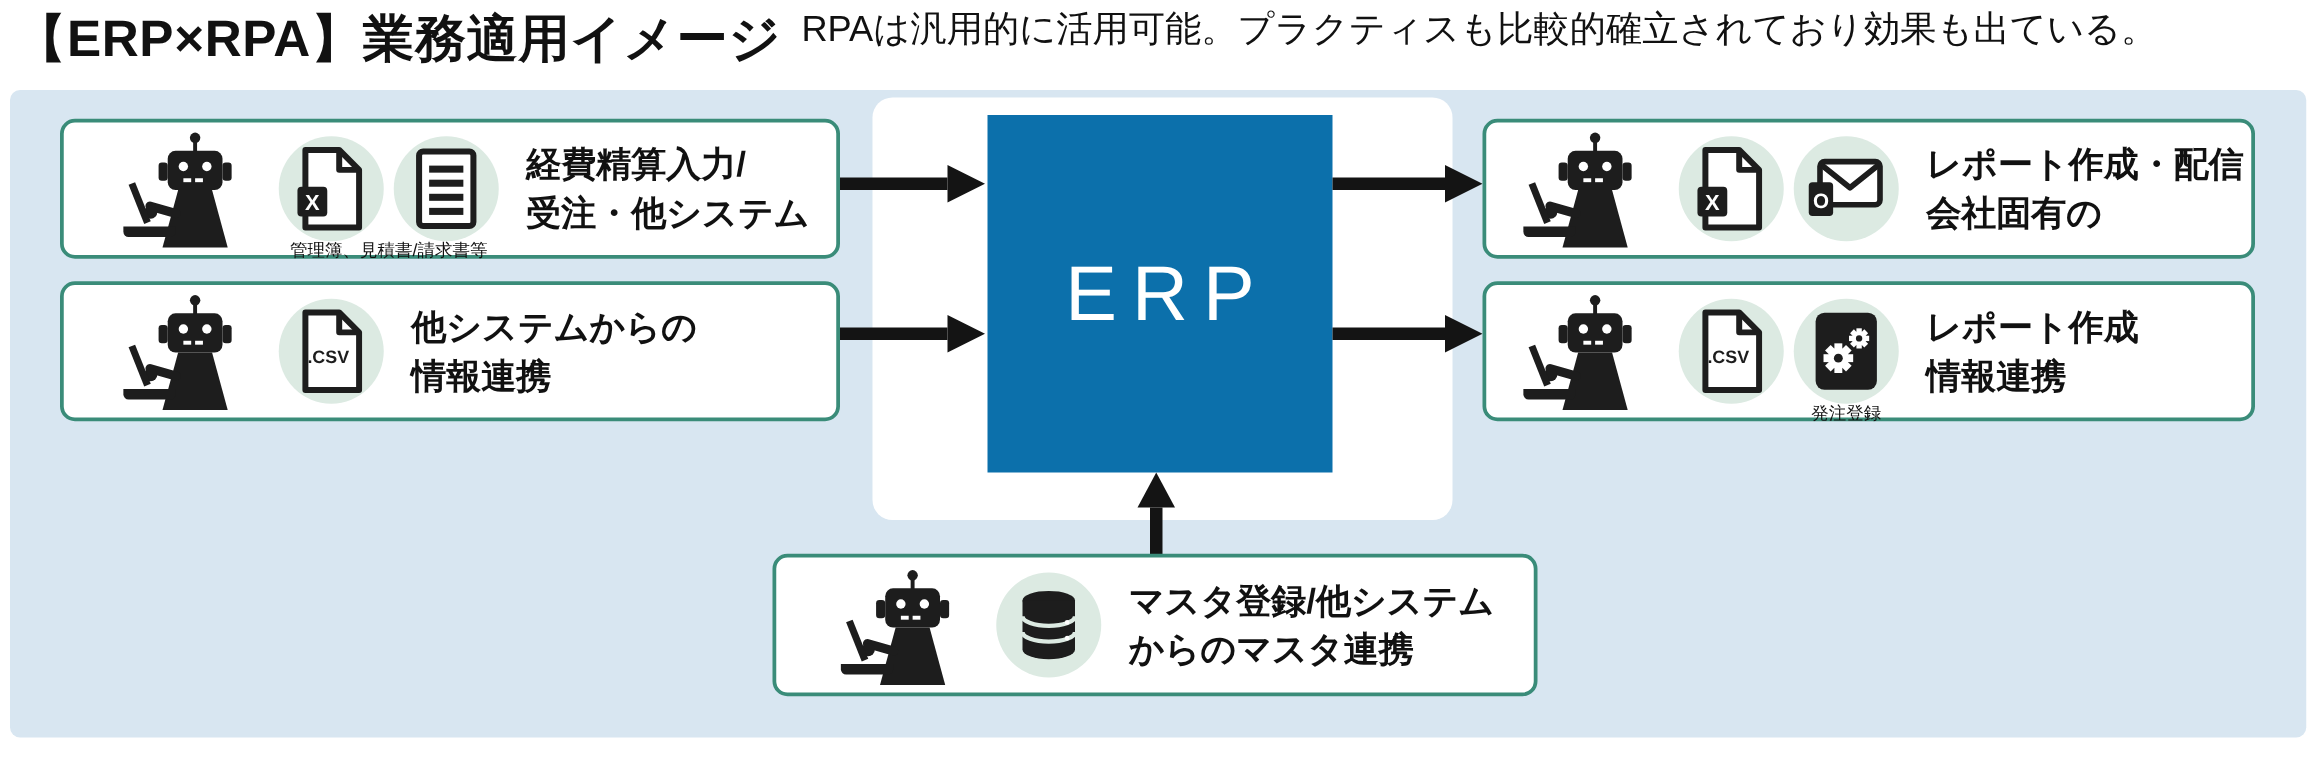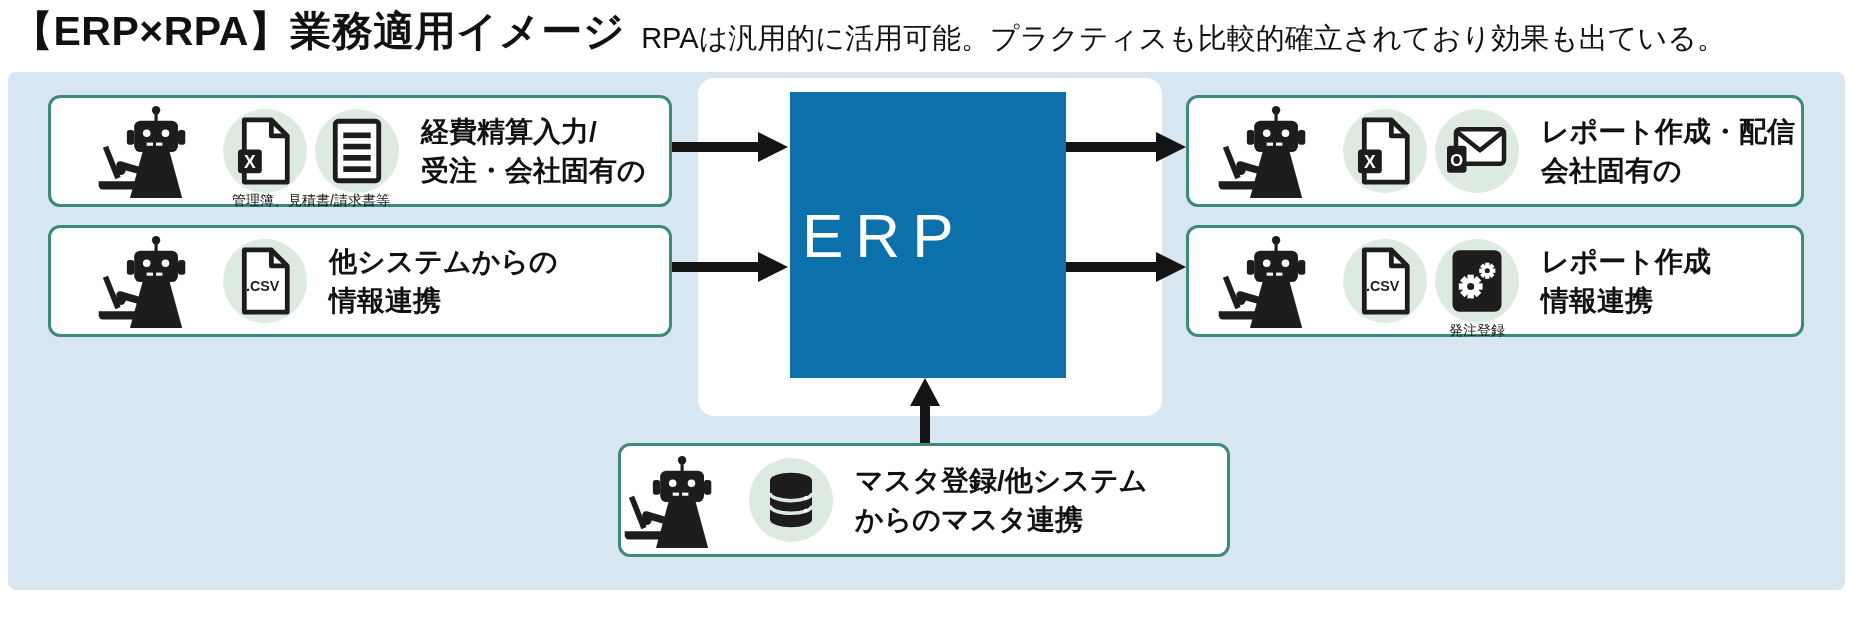--- a/index.html
+++ b/index.html
@@ -1,41 +1,41 @@
 <!DOCTYPE html>
 <html><head>
 <meta charset="utf-8">
 <style>
   html,body{margin:0;padding:0;background:#fff;}
   .stage{
     position:relative;width:1853px;height:617px;overflow:hidden;background:#fff;
     font-family:"Liberation Sans","DejaVu Sans",sans-serif;color:#111;
   }
   
-  .titlebar{position:absolute;left:12px;top:4px;display:flex;align-items:flex-end;gap:16px;white-space:nowrap;}
+  .titlebar{position:absolute;left:12px;top:4px;display:flex;align-items:flex-start;gap:16px;white-space:nowrap;}
   .titlebar h1{margin:0;font-size:41px;font-weight:900;letter-spacing:0.5px;}
   .titlebar p{margin:0;font-size:29px;font-weight:500;}
   
   .panel{position:absolute;left:8px;top:72px;width:1837px;height:518px;background:#d8e6f1;border-radius:8px;}
   .white-strip{position:absolute;left:698px;top:78px;width:464px;height:338px;background:#fff;border-radius:16px;}
   .erp-box{
     position:absolute;left:790px;top:92px;width:276px;height:286px;background:#0c70ab;
-    display:flex;align-items:center;
+    display:flex;align-items:center;justify-content:center;
   }
   .erp-box span{color:#fff;font-size:62px;font-weight:500;letter-spacing:12px;padding-left:12px;}
   
   .wbox{
     position:absolute;background:#fff;border:3px solid #3a8c79;border-radius:12px;
     display:flex;align-items:center;box-sizing:border-box;
   }
   .box-lt{left:48px;top:95px;width:624px;height:112px;padding-left:44px;}
   .box-lb{left:48px;top:225px;width:624px;height:112px;padding-left:44px;}
   .box-rt{left:1186px;top:95px;width:618px;height:112px;padding-left:26px;}
   .box-rb{left:1186px;top:225px;width:618px;height:112px;padding-left:26px;}
-  .box-bc{left:618px;top:443px;width:612px;height:114px;}
+  .box-bc{left:618px;top:443px;width:612px;height:114px;padding-left:48px;}
   .robot{align-self:flex-end;margin-bottom:4px;flex:0 0 auto;}
   .icon-group{position:relative;display:flex;gap:8px;margin-left:10px;flex:0 0 auto;}
   .circle{width:84px;height:84px;border-radius:50%;background:#dceae2;display:flex;align-items:center;justify-content:center;position:relative;}
   .caption{
     position:absolute;top:99%;left:50%;transform:translateX(-50%);
     font-size:14px;font-weight:500;white-space:nowrap;color:#111;
   }
   .btext{margin-left:22px;font-size:28px;font-weight:600;line-height:1.4;white-space:nowrap;color:#111;}
   
   .arrow-r{position:absolute;height:10px;background:#141414;}
@@ -122,21 +122,21 @@
           <rect x="15" y="18" width="34" height="7" fill="#1d1d1d"></rect>
           <rect x="15" y="32" width="34" height="7" fill="#1d1d1d"></rect>
           <rect x="15" y="46" width="34" height="7" fill="#1d1d1d"></rect>
           <rect x="15" y="60" width="34" height="7" fill="#1d1d1d"></rect>
         </svg>
       </div>
       <div class="caption">管理簿、見積書/請求書等</div>
     </div>
     <div class="btext">
       <div>経費精算入力/</div>
-      <div>受注・会社固有の</div>
+      <div>受注・他システム</div>
     </div>
   </div>
 
   <div class="wbox box-lb">
     <svg class="robot" width="118" height="96" viewBox="0 0 110 92">
       <g fill="#1d1d1d">
         <circle cx="57" cy="6" r="4"></circle>
           <rect x="55.5" y="6" width="3" height="12"></rect>
         <rect x="36" y="16" width="42" height="30" rx="6"></rect>
         <rect x="29" y="25" width="7" height="14" rx="2.5"></rect>

